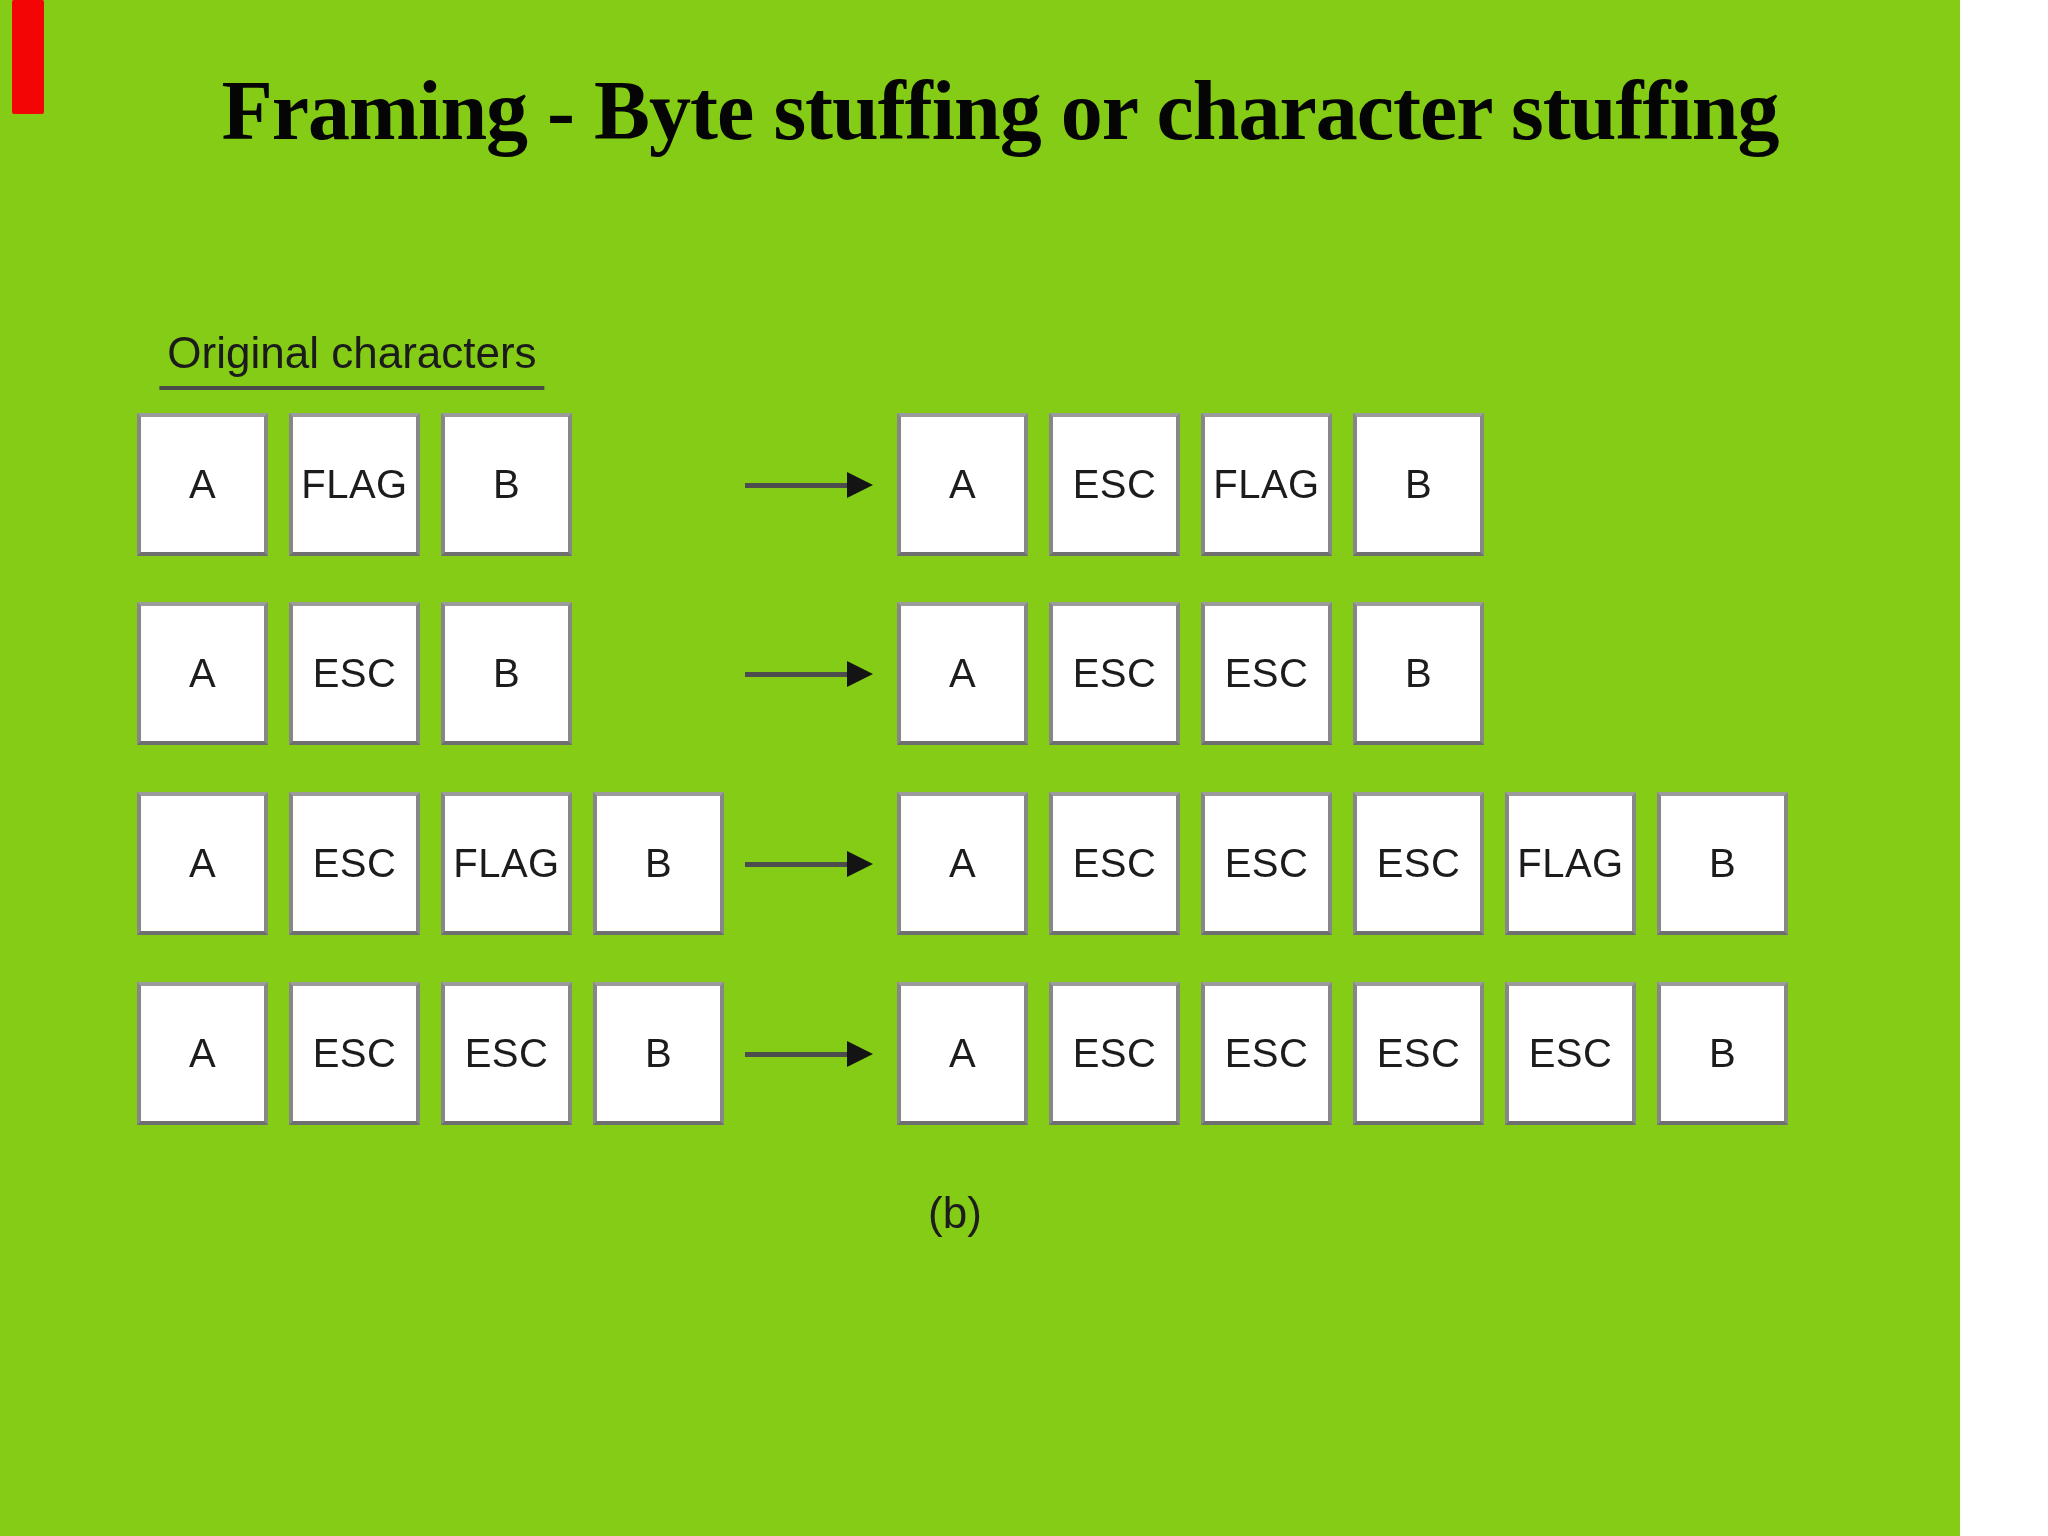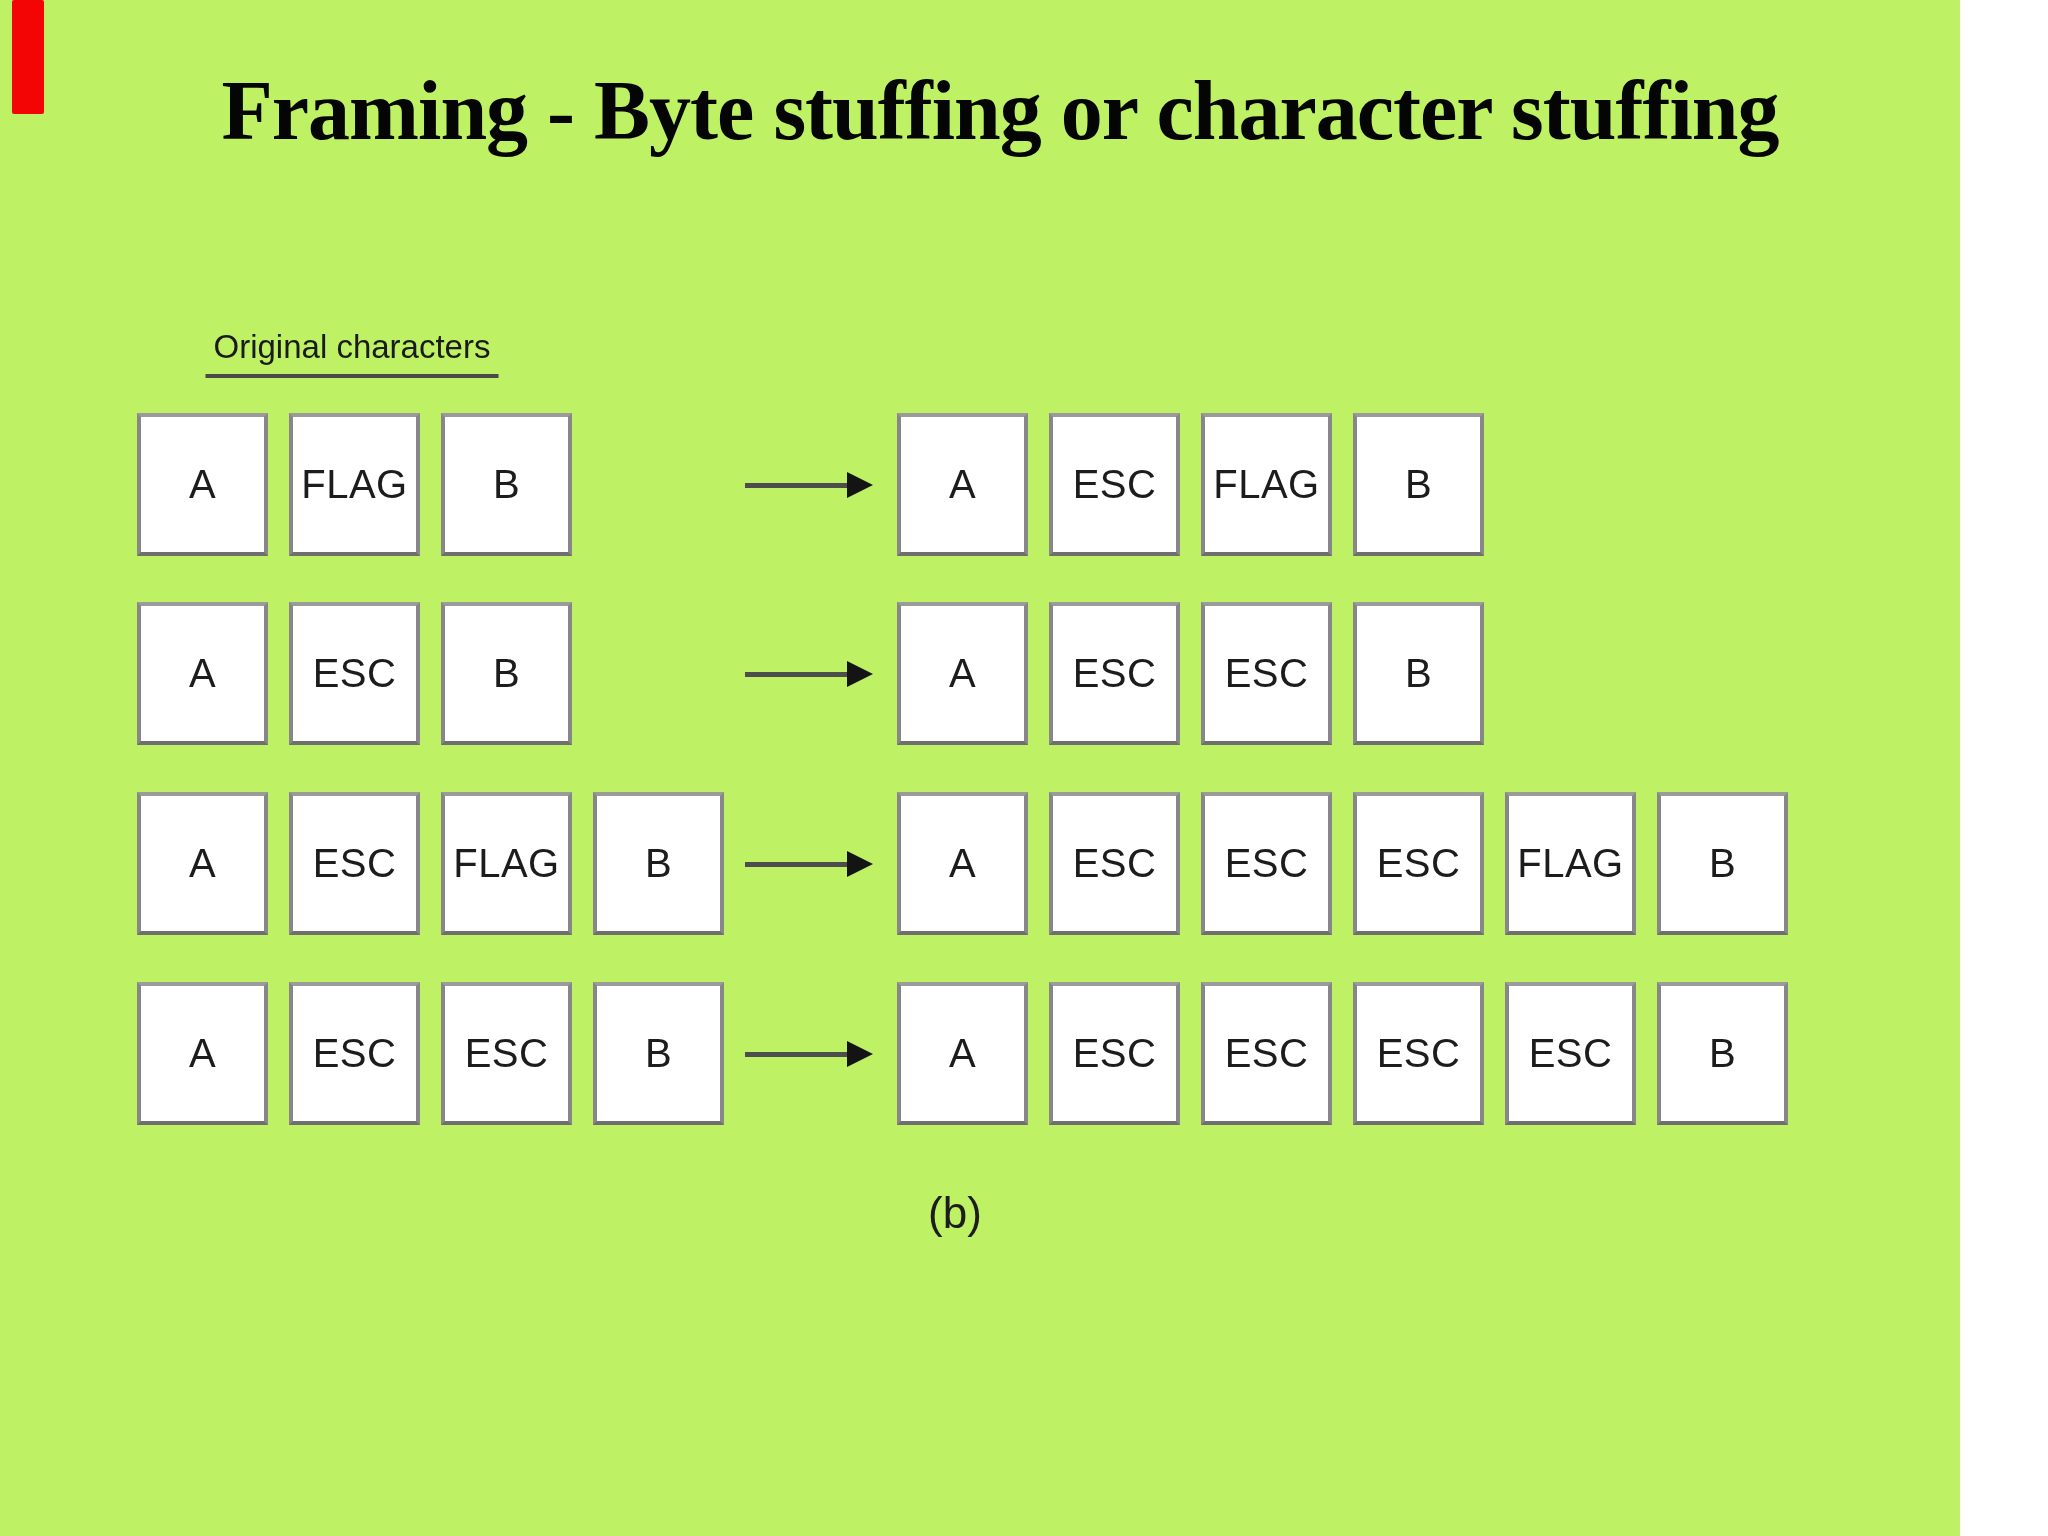--- a/index.html
+++ b/index.html
@@ -1,19 +1,19 @@
 <!DOCTYPE html>
 <html><head>
 <meta charset="utf-8">
 <style>
   html,body{margin:0;padding:0;background:#ffffff;}
   .canvas{
     position:relative;
     width:1960px;height:1536px;
-    background:#bef264;
+    background:#84cc16;
     overflow:hidden;
     font-family:"Liberation Sans",sans-serif;
   }
   .red-marker{
     position:absolute;
     left:12px;top:0;width:32px;height:114px;
     border-radius:2px;
   }
   .slide-title{
     position:absolute;
@@ -24,21 +24,21 @@
     font-weight:700;
     font-size:84px;
     letter-spacing:-1px;
     color:#050505;
     white-space:nowrap;
   }
   .col-header{
     position:absolute;
     top:328px;
     transform:translateX(-50%);
-    font-size:33px;
+    font-size:44px;
     color:#1b1b1b;
     white-space:nowrap;
     padding:0 8px 8px 8px;
     border-bottom:4px solid var(--underline,#4a4a4a);
   }
   .char-box{
     position:absolute;
     width:131px;height:143px;
     box-sizing:border-box;
     border:4px solid var(--box-border,#878787);

